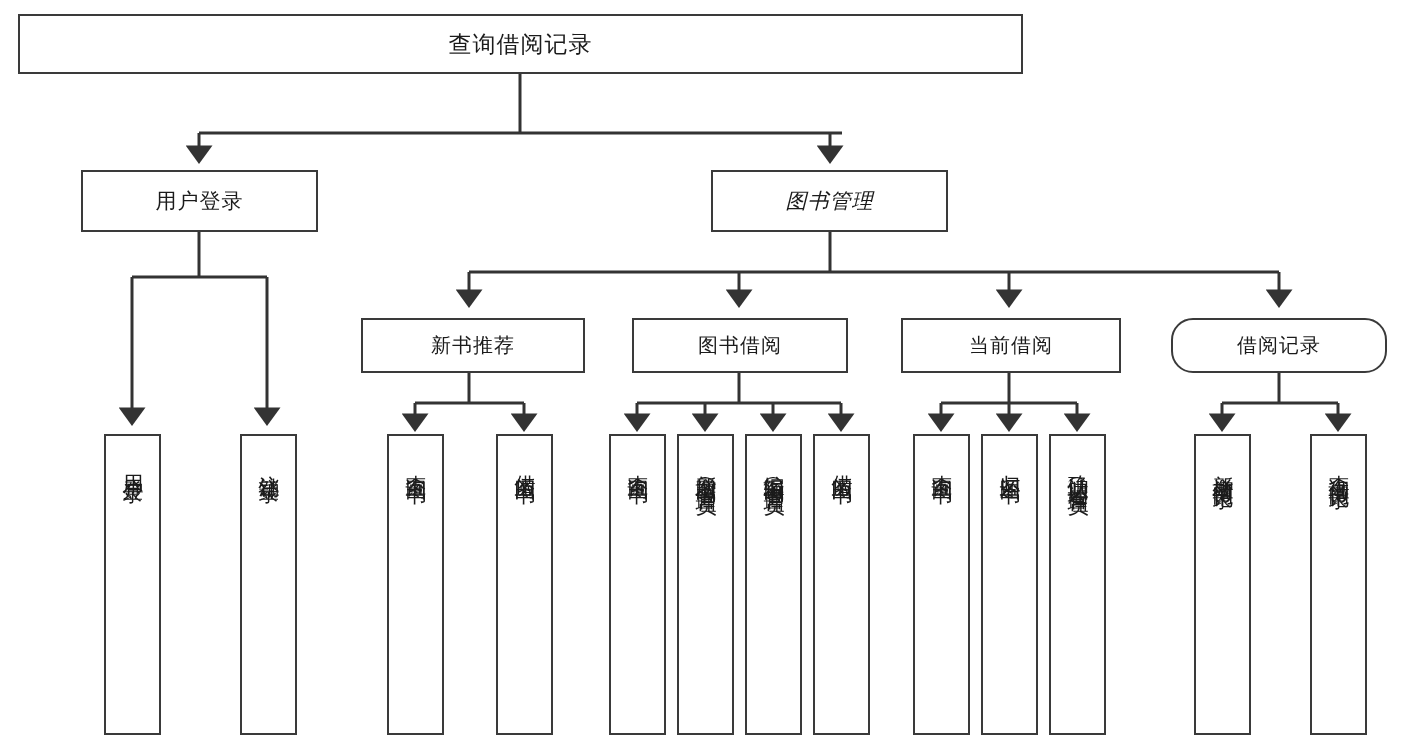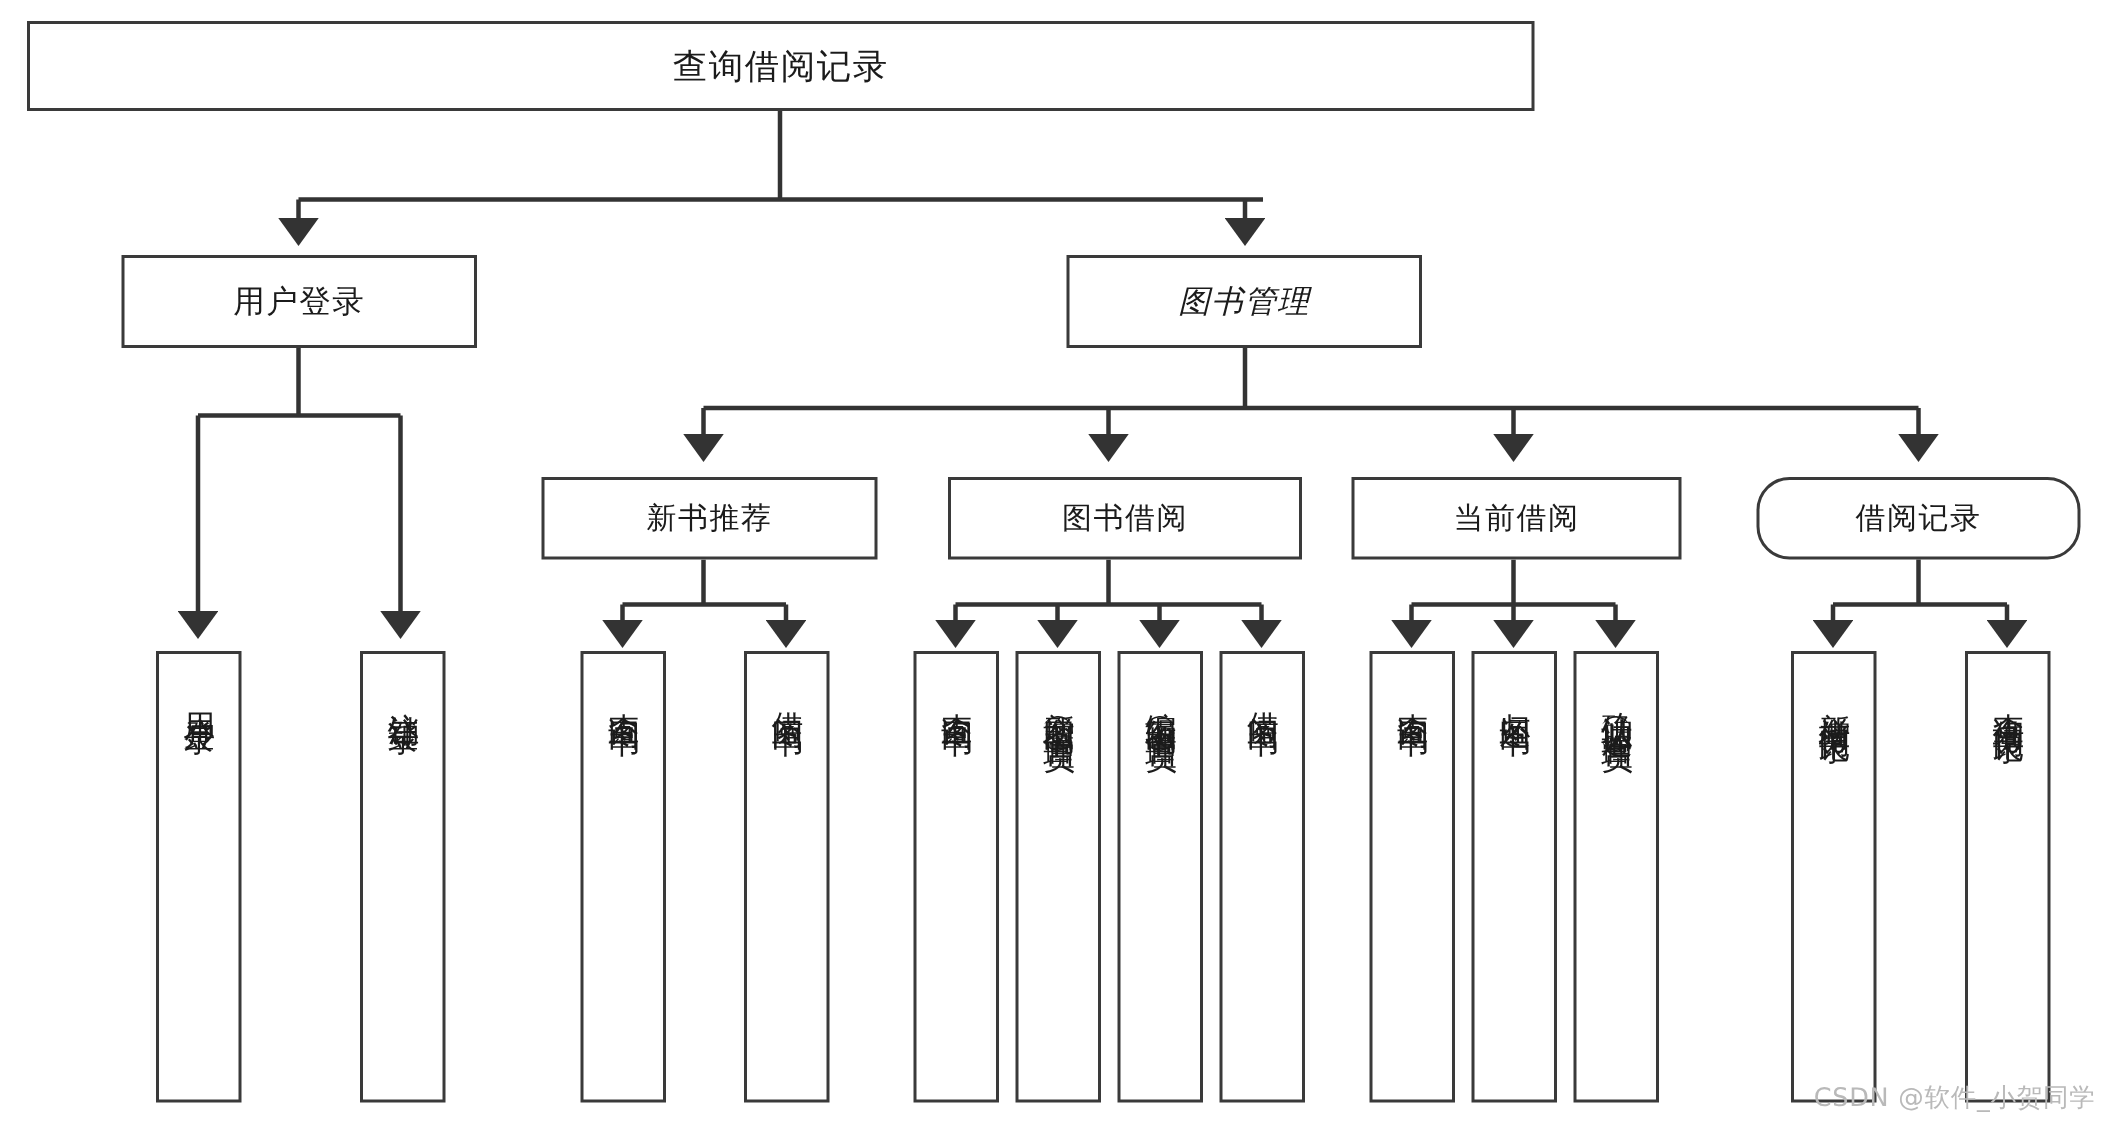--- a/index.html
+++ b/index.html
@@ -138,21 +138,21 @@
   </div>
 
   <div class="node level-1" style="left:711px; top:170px; width:237px; height:62px;font-style:italic;">
     <span class="htext">图书管理</span>
   </div>
 
   <div class="node level-2" style="left:361px; top:318px; width:224px; height:55px;">
     <span class="htext">新书推荐</span>
   </div>
 
-  <div class="node level-2" style="left:632px; top:318px; width:236px; height:55px;font-family:Liberation Mono, monospace;">
+  <div class="node level-2" style="left:632px; top:318px; width:216px; height:55px;font-family:Liberation Mono, monospace;">
     <span class="htext">图书借阅</span>
   </div>
 
   <div class="node level-2" style="left:901px; top:318px; width:220px; height:55px;">
     <span class="htext">当前借阅</span>
   </div>
 
   <div class="node level-2" style="left:1171px; top:318px; width:216px; height:55px;border-radius:22px;">
     <span class="htext">借阅记录</span>
   </div>
@@ -202,15 +202,14 @@
   </div>
 
   <div class="node leaf" style="left:1194px; top:434px; width:57px; height:301px;">
     <span class="vtext">新增借阅记录</span>
   </div>
 
   <div class="node leaf" style="left:1310px; top:434px; width:57px; height:301px;">
     <span class="vtext">查询借阅记录</span>
   </div>
 
-  <div class="watermark">CSDN @软件_小贺同学</div>
 
 </div>
 
 </body></html>

